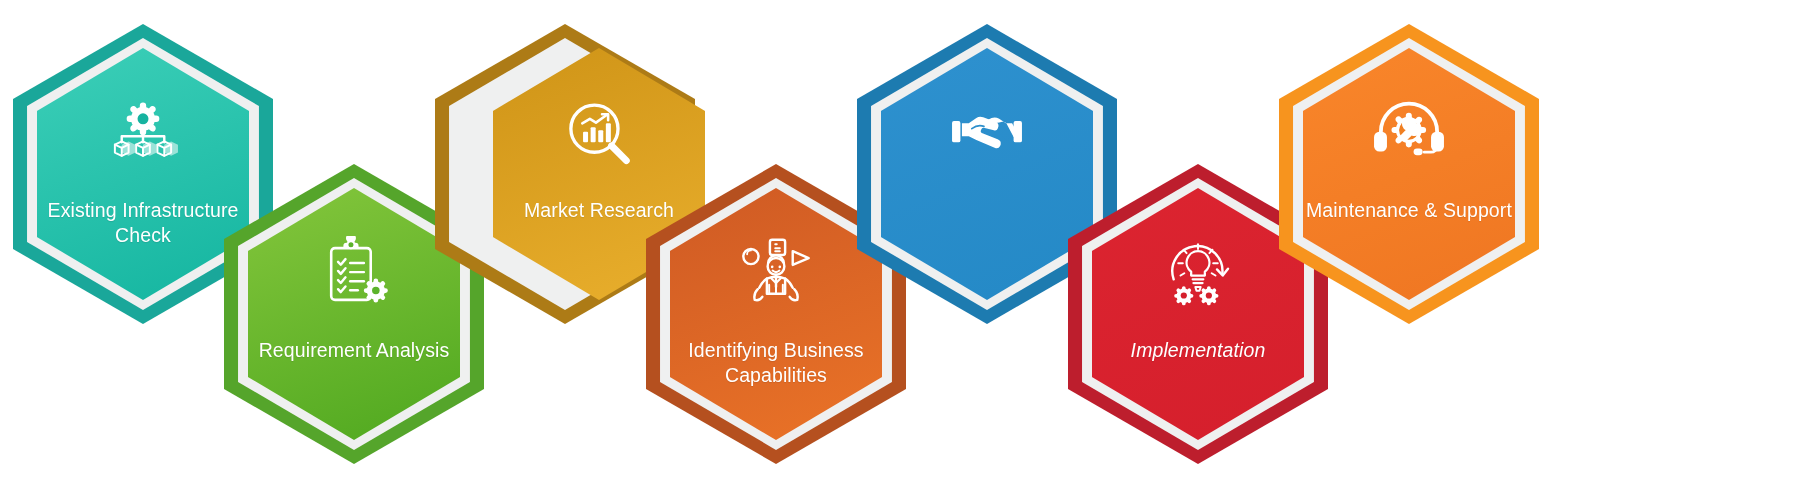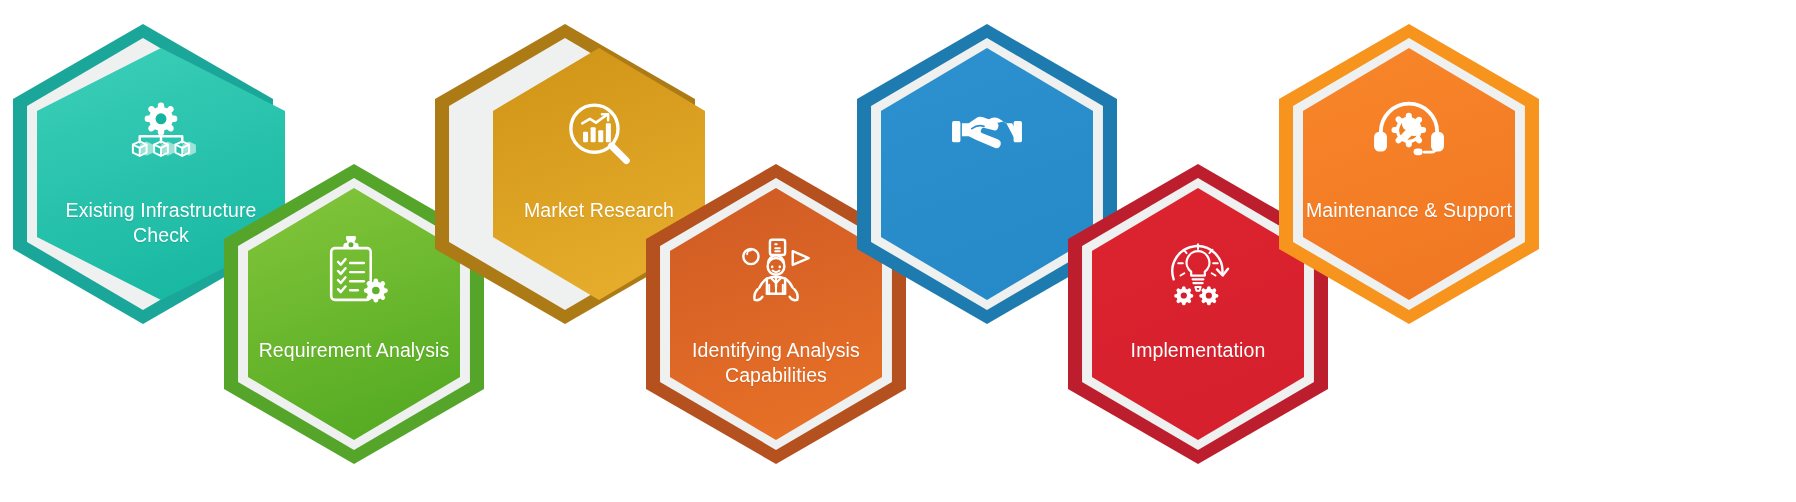--- a/index.html
+++ b/index.html
@@ -39,21 +39,21 @@
     text-shadow:0 1px 1px rgba(0,0,0,.10);
   }
 </style>
 </head>
 <body>
 
 <div id="stage">
     <div class="hex-node" style="left: 13px; top: 24px;">
       <div class="hex-layer hex-outer" style="background: rgb(26, 167, 154);"></div>
       <div class="hex-layer hex-gap" style="background: rgb(239, 240, 240);"></div>
-      <div class="hex-layer hex-inner" style="background: linear-gradient(160deg, rgb(60, 207, 184) 0%, rgb(20, 181, 160) 100%); padding-left: 36px;">
+      <div class="hex-layer hex-inner" style="background: linear-gradient(160deg, rgb(60, 207, 184) 0%, rgb(20, 181, 160) 100%);">
         <div class="hex-content">
           <div class="hex-icon">
     <svg viewBox="0 0 100 100" fill="none" stroke="#fff" stroke-width="3.2" stroke-linecap="round" stroke-linejoin="round">
       <g fill="#fff" stroke="none">
         <path d="M50 8.5 a4.2 4.2 0 0 1 4.2 4.2 v2.1 a14 14 0 0 1 3.6 1.5 l1.5-1.5
                  a4.2 4.2 0 1 1 5.9 5.9 l-1.5 1.5 a14 14 0 0 1 1.5 3.6 h2.1
                  a4.2 4.2 0 1 1 0 8.4 h-2.1 a14 14 0 0 1-1.5 3.6 l1.5 1.5
                  a4.2 4.2 0 1 1-5.9 5.9 l-1.5-1.5 a14 14 0 0 1-3.6 1.5 v2.1
                  a4.2 4.2 0 1 1-8.4 0 v-2.1 a14 14 0 0 1-3.6-1.5 l-1.5 1.5
                  a4.2 4.2 0 1 1-5.9-5.9 l1.5-1.5 a14 14 0 0 1-1.5-3.6 h-2.1
@@ -164,21 +164,21 @@
       <path d="M50 51 v16"></path>
       <path d="M38 56 q-6 4 -10 12"></path>
       <path d="M62 56 q6 4 10 12"></path>
       <path d="M38 56 q12-5 24 0 l0 20 h-24 z"></path>
       <path d="M44 56 l6 6 6-6" stroke-width="2.8"></path>
       <path d="M26 70 q-6 6 -4 14 q6 2 10-4"></path>
       <path d="M74 70 q6 6 4 14 q-6 2-10-4"></path>
       <path d="M41 64 v12 M50 64 v12 M59 64 v12" stroke-width="2.6"></path>
     </svg>
           </div>
-          <div class="hex-label">Identifying Analysis Capabilities</div>
+          <div class="hex-label">Identifying Business Capabilities</div>
         </div>
       </div>
     </div>
     <div class="hex-node" style="left: 857px; top: 24px;">
       <div class="hex-layer hex-outer" style="background: rgb(29, 123, 176);"></div>
       <div class="hex-layer hex-gap" style="background: rgb(239, 240, 240);"></div>
       <div class="hex-layer hex-inner" style="background: linear-gradient(160deg, rgb(46, 145, 207) 0%, rgb(36, 137, 198) 100%);">
         <div class="hex-content">
           <div class="hex-icon">
     <svg viewBox="0 0 100 100" fill="none" stroke="#fff" stroke-width="3" stroke-linecap="round" stroke-linejoin="round">
@@ -193,21 +193,21 @@
       </g>
       <path d="M30 43 q8-6 16-3" stroke="#2d8fcc" stroke-width="2.2"></path>
     </svg>
           </div>
         </div>
       </div>
     </div>
     <div class="hex-node" style="left: 1068px; top: 164px;">
       <div class="hex-layer hex-outer" style="background: rgb(189, 30, 45);"></div>
       <div class="hex-layer hex-gap" style="background: rgb(239, 240, 240);"></div>
-      <div class="hex-layer hex-inner" style="background: linear-gradient(160deg, rgb(220, 36, 48) 0%, rgb(213, 31, 44) 100%);">
+      <div class="hex-layer hex-inner" style="background: linear-gradient(160deg, rgb(220, 36, 48) 0%, rgb(213, 31, 44) 100%); font-style: italic;">
         <div class="hex-content">
           <div class="hex-icon">
     <svg viewBox="0 0 100 100" fill="none" stroke="#fff" stroke-width="3" stroke-linecap="round" stroke-linejoin="round">
       <path d="M18 57 A33 33 0 1 1 82 50" stroke-width="3.2"></path>
       <path d="M75 44 l7.5 8 7-9" stroke-width="3.2" fill="none"></path>
       <path d="M50 20 a15 15 0 0 1 9 27 v5 h-18 v-5 a15 15 0 0 1 9-27 z"></path>
       <path d="M43 57 h14 M44 62 h12" stroke-width="3"></path>
       <path d="M46.5 67 h7 l-1.5 5 h-4 z" stroke-width="2.6"></path>
       <g stroke-width="2.6">
         <path d="M50 11 v6"></path>

